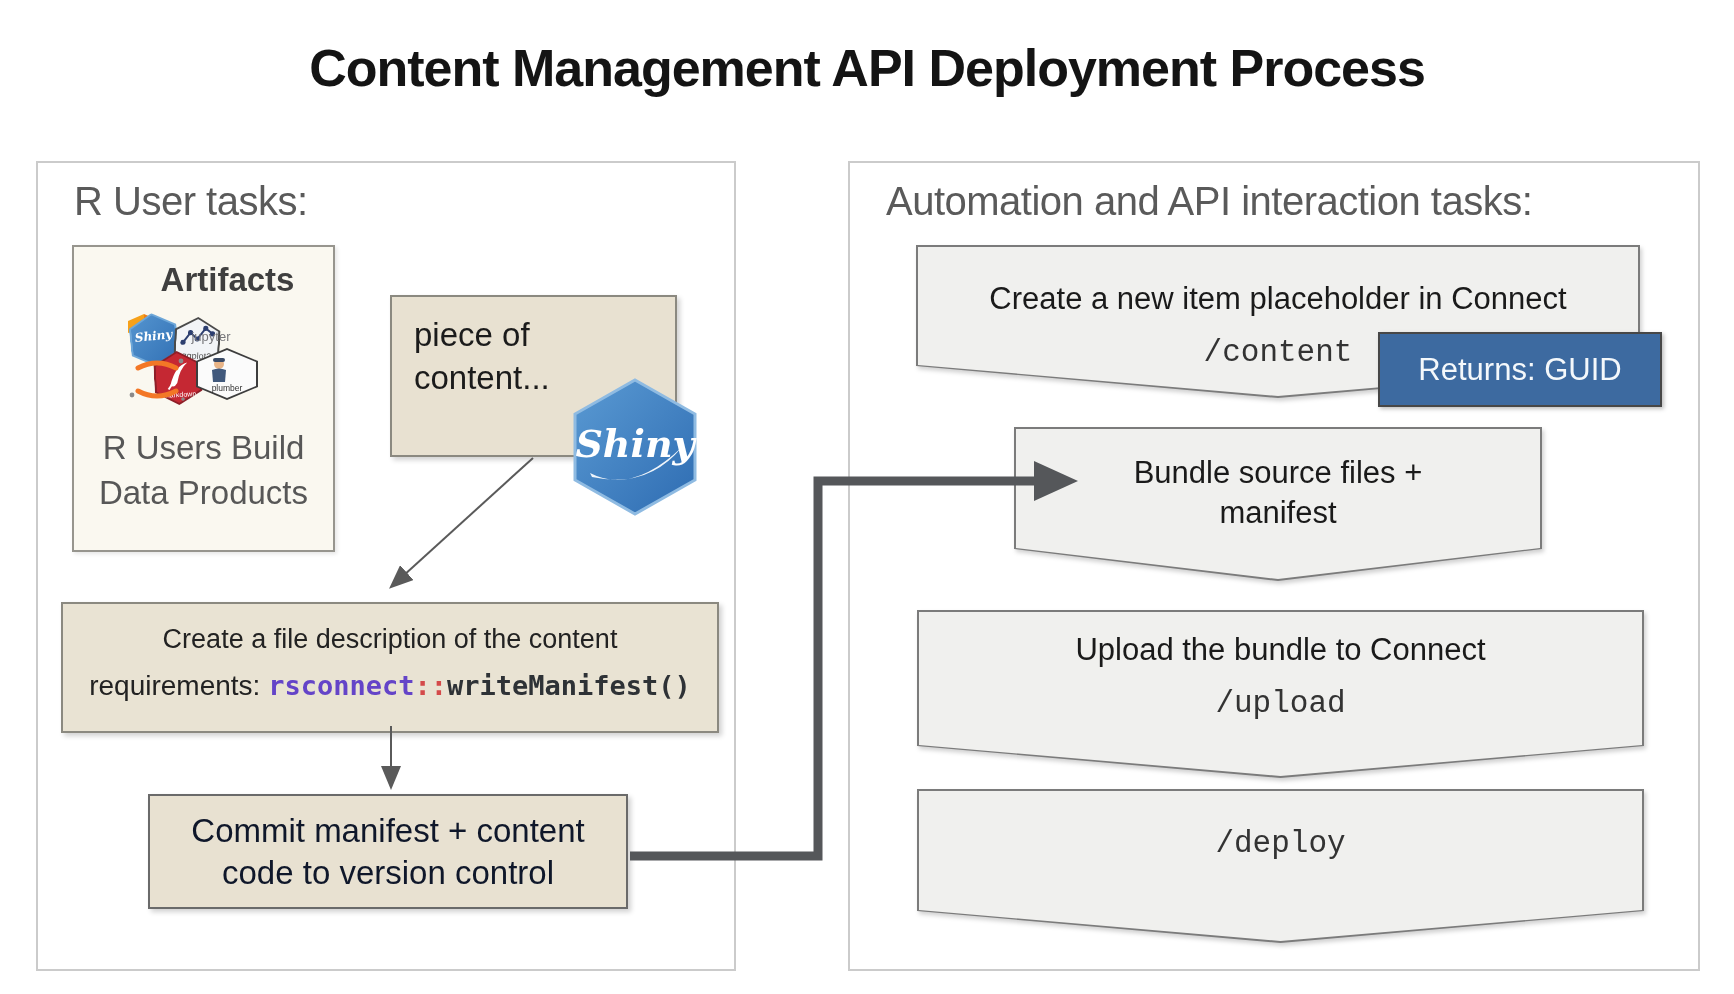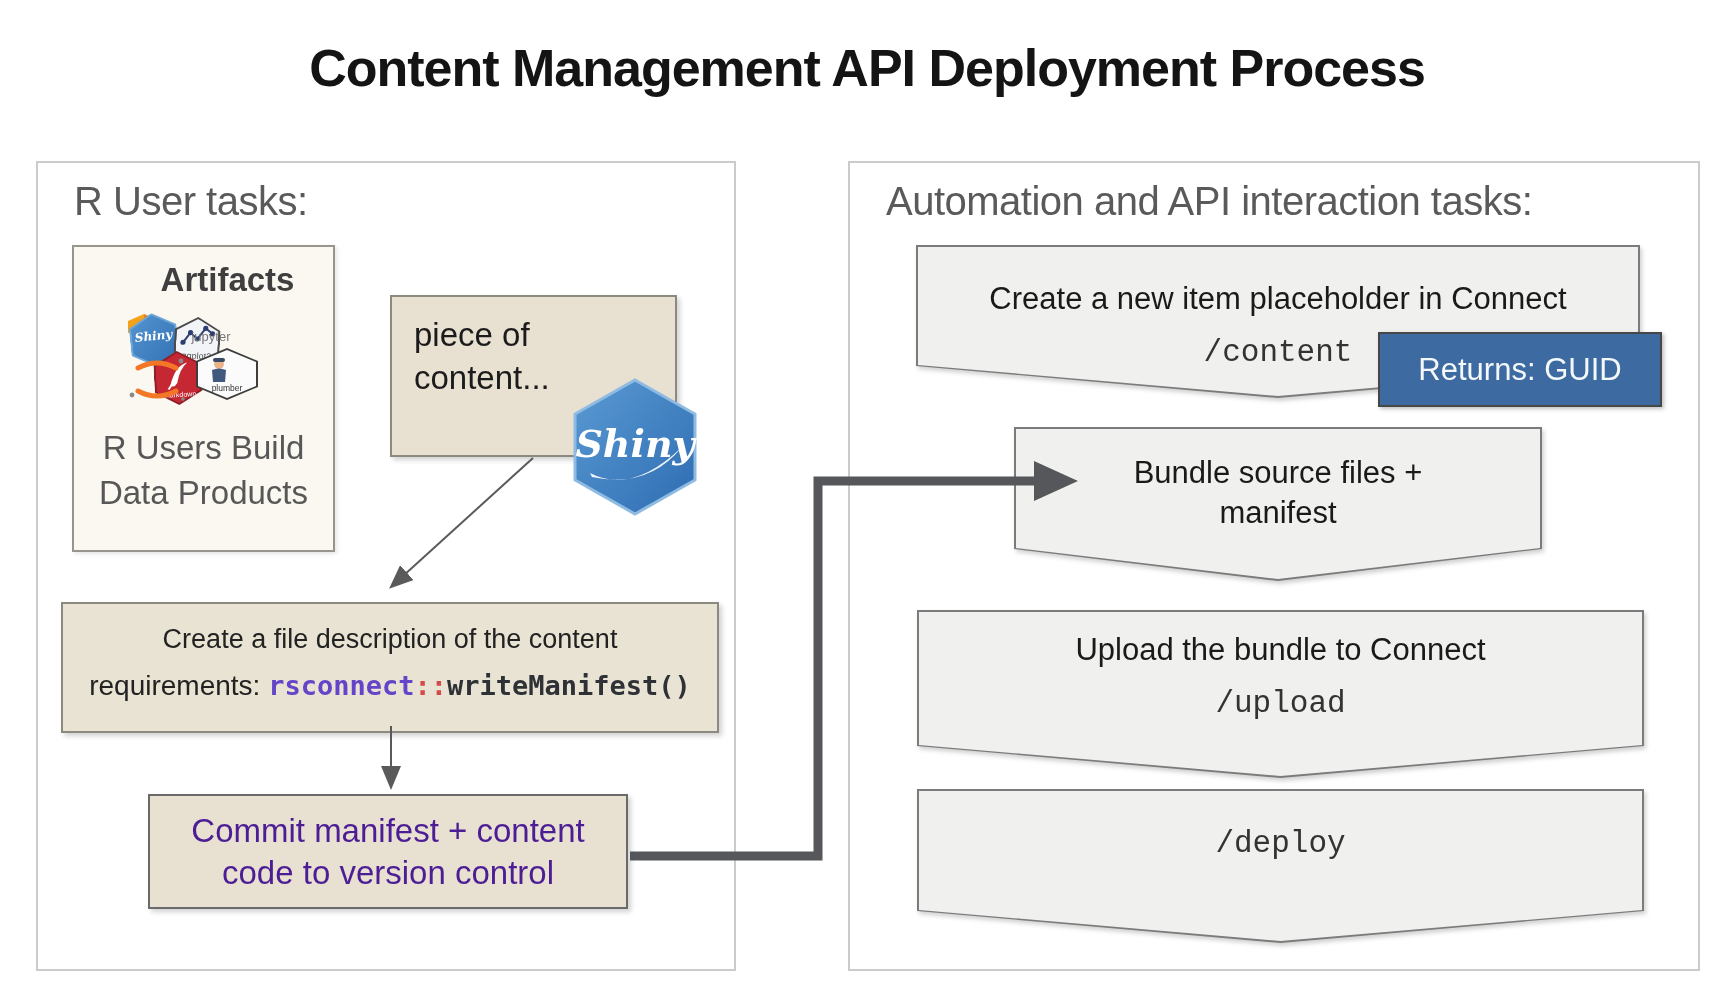--- a/index.html
+++ b/index.html
@@ -63,21 +63,21 @@
   #manifest-line1{position:absolute;top:20px;width:100%;text-align:center;font-size:27px;color:#222;}
   #manifest-line2{position:absolute;top:66px;width:100%;text-align:center;font-size:28px;color:#222;white-space:nowrap;}
   .code{font-family:"DejaVu Sans Mono",monospace;font-weight:700;font-size:27px;}
   .code-pkg{color:#6444c8;}
   .code-sep{color:#d44a4a;}
   .code-fn{color:#2e3236;}
 
   
   #commit-box{left:148px;top:794px;width:480px;height:115px;border-color:#6a6a6a;}
   #commit-box .lines{position:absolute;top:14px;width:100%;text-align:center;
-         font-size:33px;line-height:42px;color:#4c1d95;}
+         font-size:33px;line-height:42px;color:#0f172a;}
 
   
   .chev{position:absolute;filter:drop-shadow(2px 3px 2px rgba(0,0,0,0.18));}
   .chev-border{position:absolute;left:0;top:0;width:100%;height:100%;background:#7b7b7b;
          clip-path:polygon(0 0,100% 0,100% calc(100% - 32px),50% 100%,0 calc(100% - 32px));}
   .chev-fill{position:absolute;left:2px;top:2px;right:2px;bottom:2px;background:#f0f0ee;
          clip-path:polygon(0 0,100% 0,100% calc(100% - 31px),50% 100%,0 calc(100% - 31px));}
   .chev-content{position:absolute;left:0;top:0;width:100%;height:100%;display:flex;
          flex-direction:column;align-items:center;}
   .step-label{font-size:31px;color:#1a1a1a;text-align:center;line-height:40px;}

